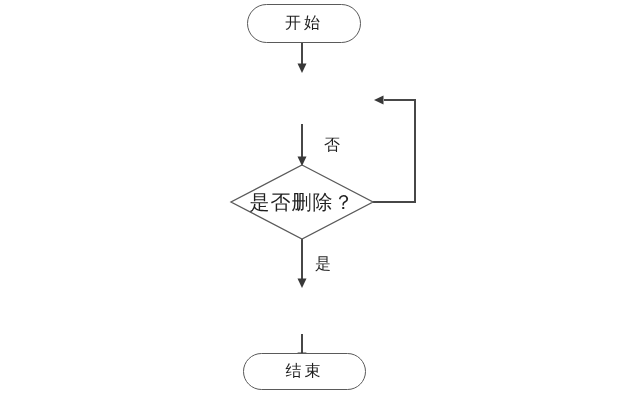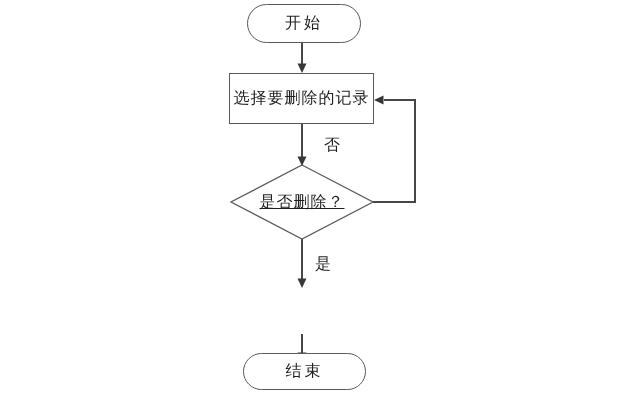--- a/index.html
+++ b/index.html
@@ -54,24 +54,23 @@
     letter-spacing: 3px;
   }
   .decision-label {
     position: absolute;
     box-sizing: border-box;
     background: transparent;
     border: none;
     display: flex;
     align-items: center;
     justify-content: center;
-    font-size: 16px;
+    font-size: 20px;
     letter-spacing: 1px;
     white-space: nowrap;
-    text-decoration: underline;
   }
   .edge-label {
     position: absolute;
     font-size: 16px;
     line-height: 1.2;
   }
   #node-start  { left: 247px; top: 4px;   width: 114px; height: 39px; }
   #node-select { left: 229px; top: 73px;  width: 145px; height: 51px; }
   #node-decision-label { left: 231px; top: 165px; width: 142px; height: 74px; }
   #node-update { left: 230px; top: 288px; width: 145px; height: 46px; }
@@ -100,21 +99,20 @@
 
     <polygon class="flow-arrowhead" points="302,73 297.5,63.5 306.5,63.5"></polygon>
     <polygon class="flow-arrowhead" points="302,166 297.5,156.5 306.5,156.5"></polygon>
     <polygon class="flow-arrowhead" points="302,288 297.5,278.5 306.5,278.5"></polygon>
     <polygon class="flow-arrowhead" points="302,362 297.5,352.5 306.5,352.5"></polygon>
     <polygon class="flow-arrowhead" points="374,100 383.5,95.5 383.5,104.5"></polygon>
   </svg>
 
   <div class="node terminator" id="node-start">开始</div>
 
-  <div class="node" id="node-select">选择要删除的记录</div>
 
   <div class="decision-label" id="node-decision-label">是否删除？</div>
 
 
   <div class="node terminator" id="node-end">结束</div>
 
   <div class="edge-label" id="label-no">否</div>
 
   <div class="edge-label" id="label-yes">是</div>
 

